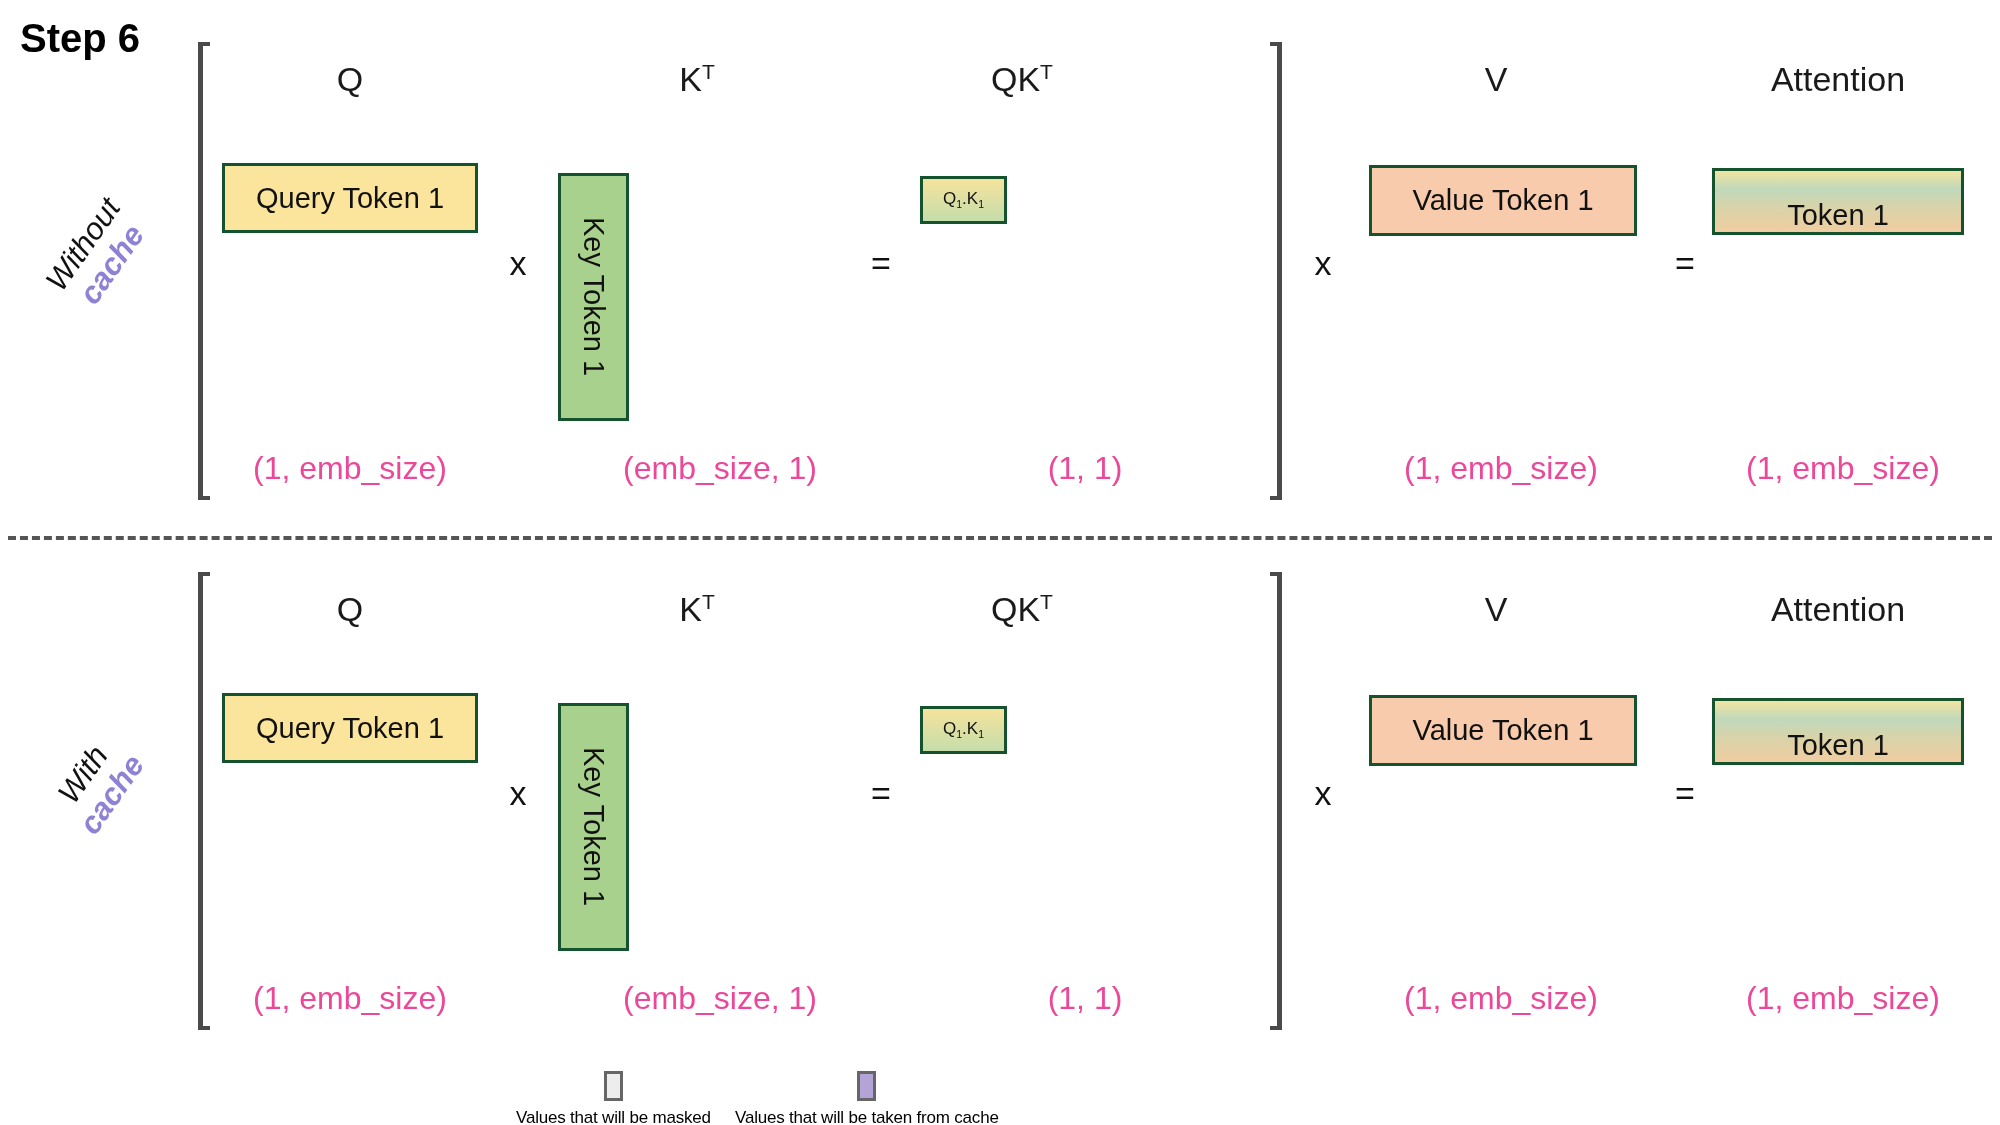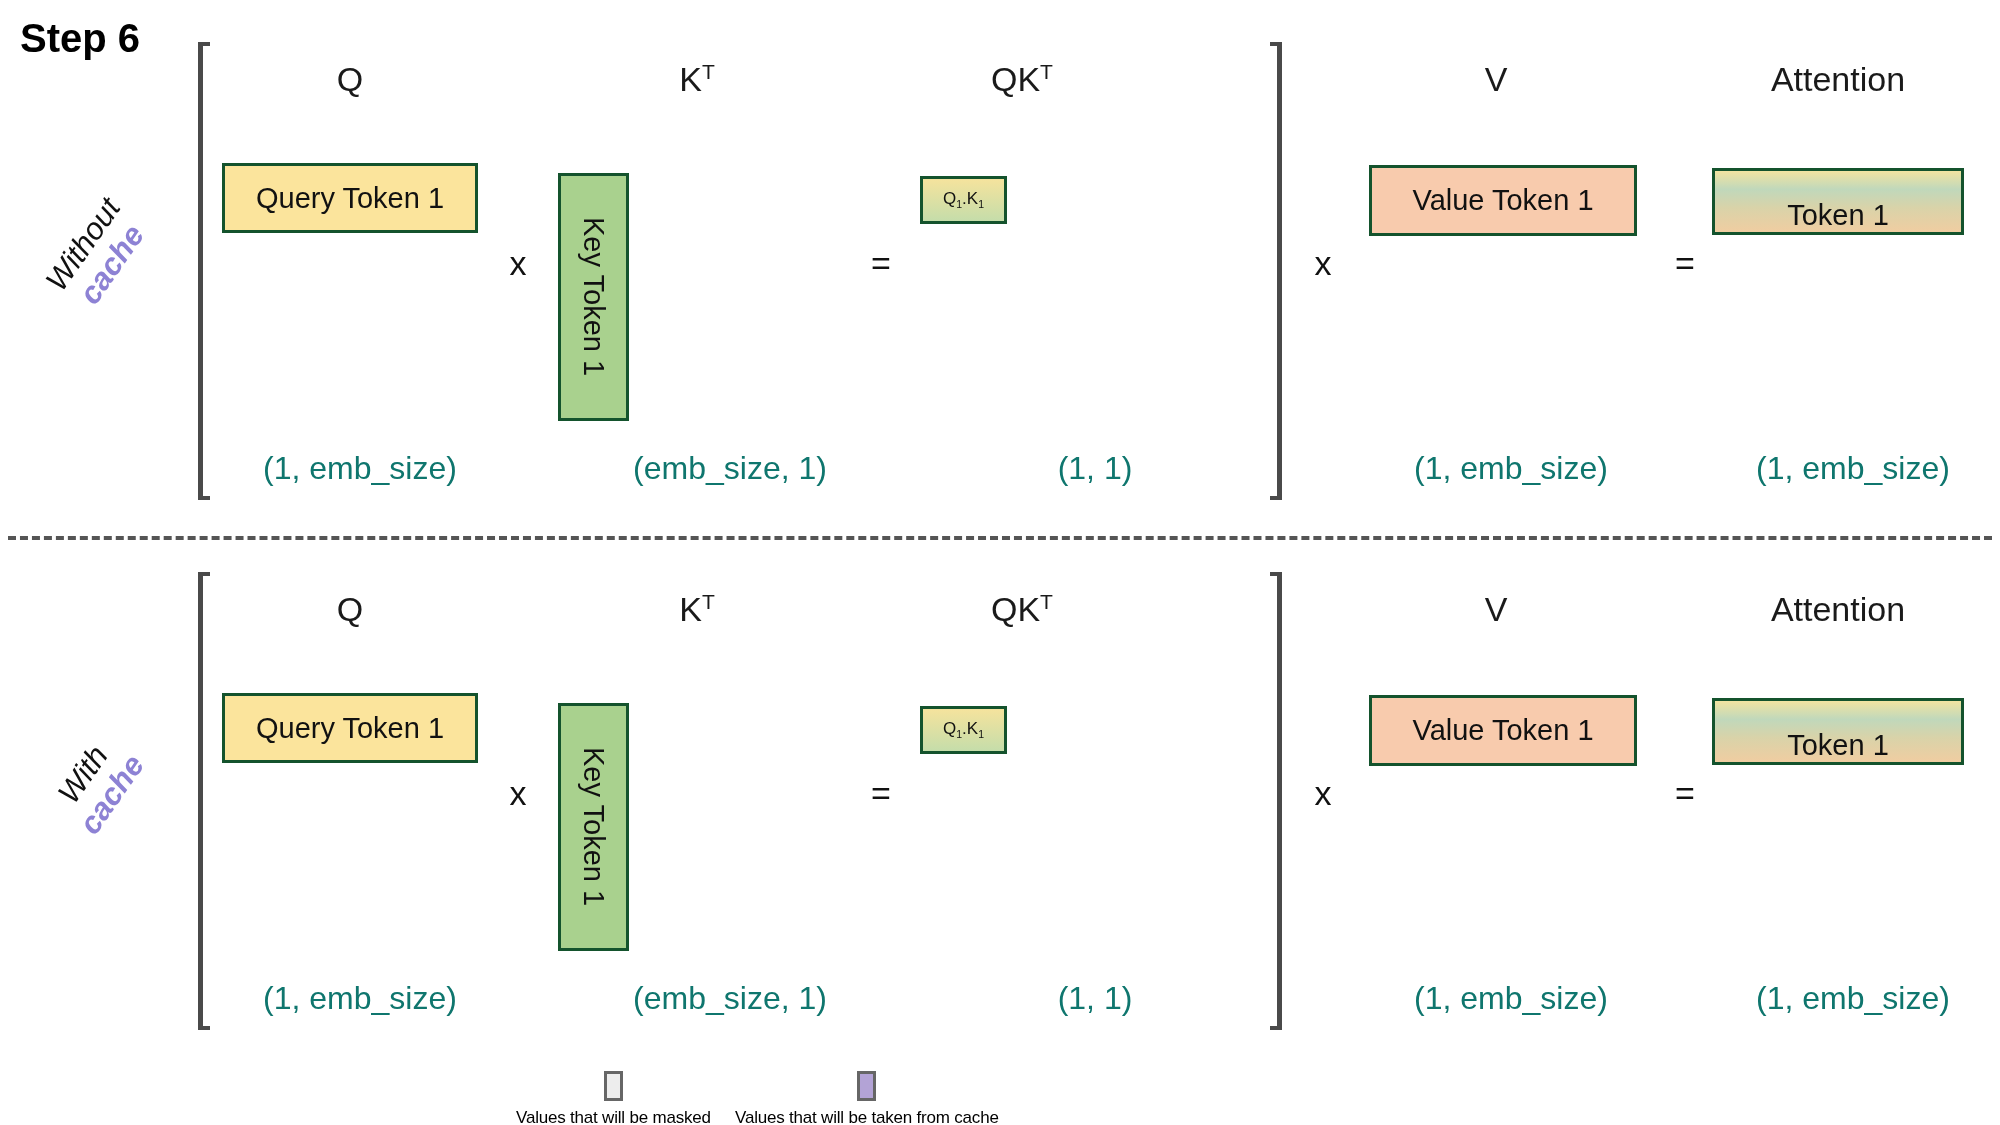--- a/index.html
+++ b/index.html
@@ -45,21 +45,21 @@
                background:linear-gradient(180deg, var(--qk-top) 0%, var(--qk-bottom) 100%); }
   .box.qk sub { font-size:0.62em; }
   .box.value { left:1369px; top:calc(129px + var(--oy)); width:268px; height:71px;  background:var(--value-fill); }
   .box.attn  { left:1712px; top:calc(132px + var(--oy)); width:252px; height:67px;
                background:linear-gradient(180deg, var(--attn-y) 0%, var(--attn-g) 30%, var(--attn-t) 60%, var(--attn-o) 100%);align-items:flex-end; }
 
   .op { position:absolute; top:calc(244px + var(--oy)); transform:translateX(-50%); font-size:34px; color:#111; }
   .op.t1 { left:518px; } .op.e1 { left:881px; } .op.t2 { left:1323px; } .op.e2 { left:1685px; }
 
   .dim { position:absolute; top:calc(450px + var(--oy)); transform:translateX(-50%);
-         font-size:32px; white-space:nowrap; color:#0f766e;margin-left:10px; }
+         font-size:32px; white-space:nowrap; color:#ec4899; }
   .d0 { left:350px; } .d1 { left:720px; } .d2 { left:1085px; } .d3 { left:1501px; } .d4 { left:1843px; }
 
   .divider { position:absolute; left:8px; right:8px; top:536px; border-top:4px dashed #555; }
 
   .legend-item { position:absolute; top:1071px; display:flex; align-items:center; gap:7px;
                  font-size:17px; letter-spacing:-0.2px; color:#000;flex-direction:column; }
   .legend-item.masked { left:516px; } .legend-item.cached { left:735px; }
   .swatch { width:19px; height:30px; border:3px solid #666; box-sizing:border-box; flex:0 0 auto; }
 </style>
 </head>

